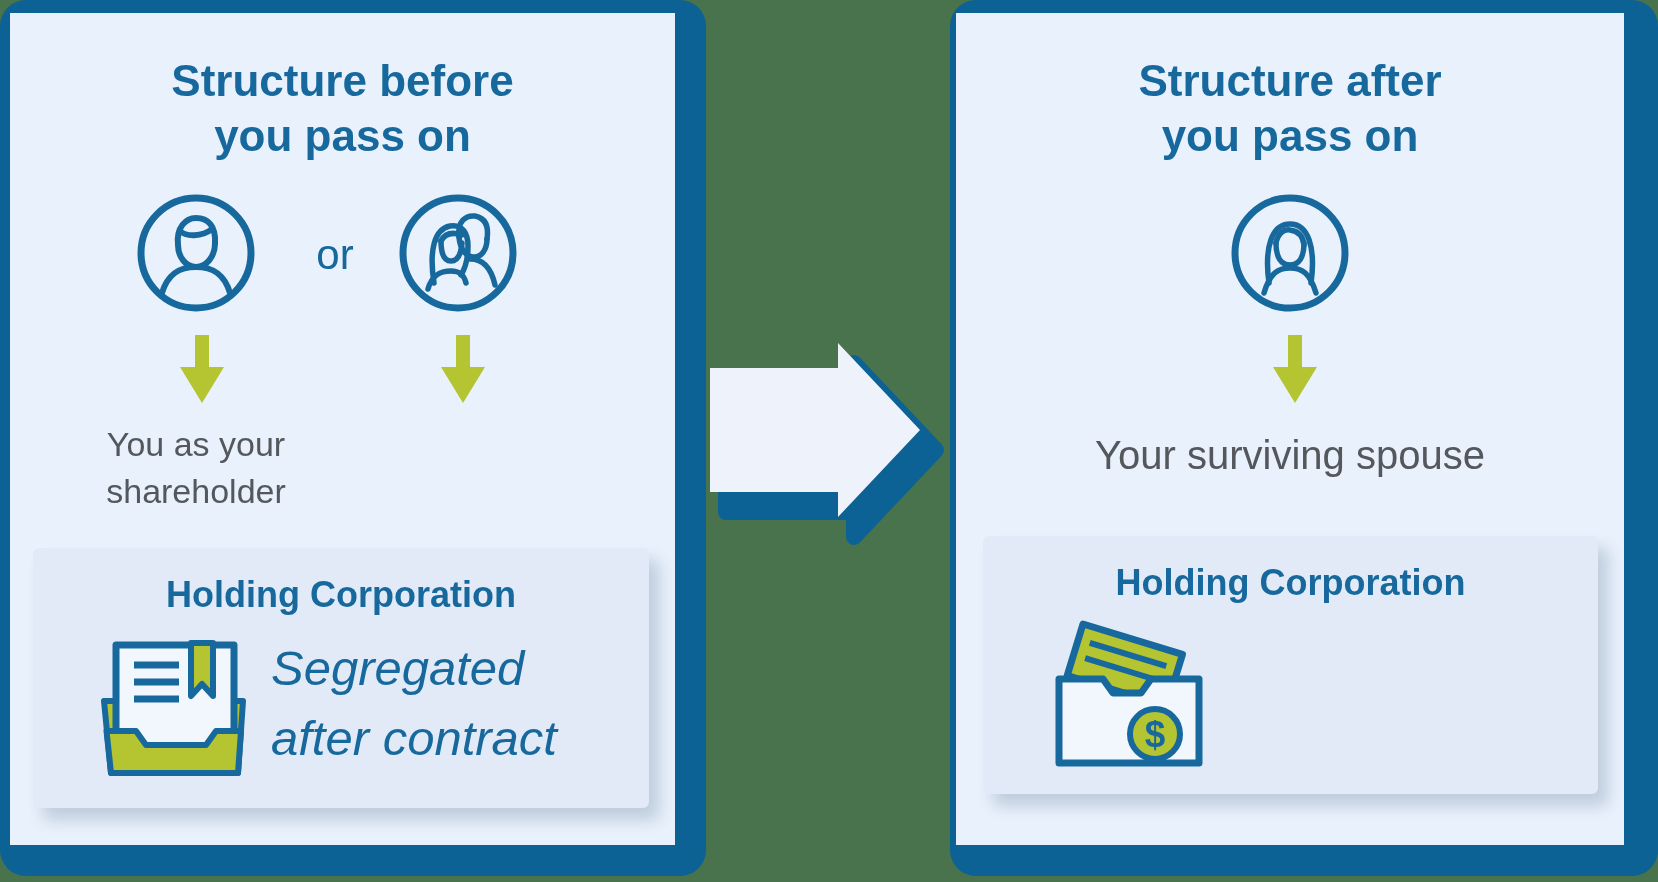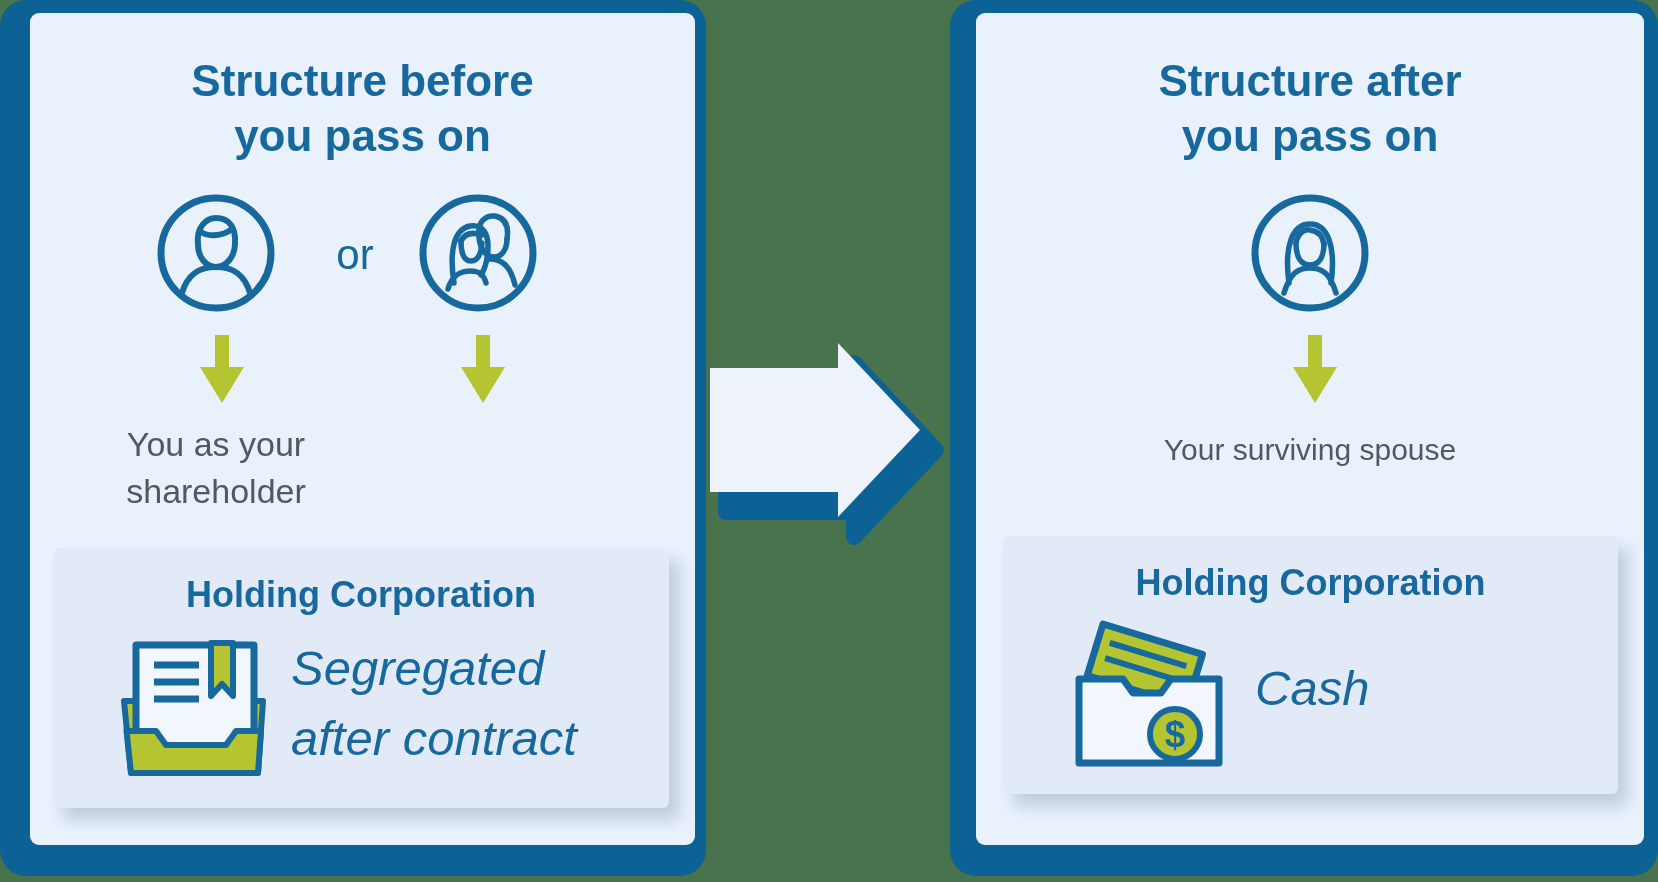--- a/index.html
+++ b/index.html
@@ -13,37 +13,37 @@
     --arrow-fill:#edf2fb;
   }
   *{margin:0;padding:0;box-sizing:border-box;}
   html,body{width:1658px;height:882px;}
   body{font-family:"Liberation Sans",sans-serif;background:var(--bg-green);}
   .stage{position:relative;width:1658px;height:882px;background:var(--bg-green);overflow:hidden;}
 
   .panel{position:absolute;top:0;height:876px;background:var(--border-blue);border-radius:26px;}
   .panel-left{left:0;width:706px;}
   .panel-right{left:950px;width:708px;}
-  .panel-inner{position:absolute;background:var(--panel-bg);border-radius:9px;margin-left:20px;}
+  .panel-inner{position:absolute;background:var(--panel-bg);border-radius:0;}
   .panel-left .panel-inner{left:10px;top:13px;width:665px;height:832px;}
   .panel-right .panel-inner{left:6px;top:13px;width:668px;height:832px;}
 
   .panel-title{position:absolute;top:40px;left:0;width:100%;text-align:center;
     font-size:44px;font-weight:700;line-height:1.25;color:var(--heading-blue);}
 
   .circle-icon{position:absolute;width:120px;height:120px;}
   .or-label{position:absolute;left:275px;top:218px;width:100px;text-align:center;
     font-size:42px;color:var(--heading-blue);}
 
   .down-arrow{position:absolute;width:44px;height:68px;}
 
   .option-label{position:absolute;top:408px;text-align:center;
     font-size:34px;line-height:1.38;color:var(--text-gray);}
   .beneficiary-label{position:absolute;top:420px;left:84px;width:500px;text-align:center;
-    font-size:30px;color:var(--text-gray);}
+    font-size:40px;color:var(--text-gray);}
 
   .holding-box{position:absolute;background:var(--box-bg);border-radius:6px;
     box-shadow:10px 12px 16px rgba(25,60,95,0.20);}
   .panel-left  .holding-box{left:23px;top:535px;width:616px;height:260px;}
   .panel-right .holding-box{left:27px;top:523px;width:615px;height:258px;}
   .box-title{position:absolute;top:26px;left:0;width:100%;text-align:center;
     font-size:36px;font-weight:700;color:var(--heading-blue);}
   .asset-text{position:absolute;font-size:49px;font-style:italic;line-height:1.42;
     color:var(--heading-blue);}
   .tray-icon{position:absolute;left:62px;top:86px;width:160px;height:150px;}
@@ -167,19 +167,18 @@
             <line x1="12" y1="16" x2="92" y2="16" stroke="var(--heading-blue)" stroke-width="6"></line>
             <line x1="12" y1="32" x2="92" y2="32" stroke="var(--heading-blue)" stroke-width="6"></line>
           </g>
 
           <path d="M6,67 L50,67 L60,81 L88,81 L98,67 L146,67 L146,151 L6,151 Z" fill="#f2f6fd" stroke="var(--heading-blue)" stroke-width="7" stroke-linejoin="round"></path>
 
           <circle cx="102" cy="122" r="25" fill="var(--accent-green)" stroke="var(--heading-blue)" stroke-width="6"></circle>
           <text x="102" y="135" text-anchor="middle" font-size="37" font-weight="bold" fill="var(--heading-blue)" font-family="Liberation Sans, sans-serif">$</text>
         </svg>
 
-        <div class="asset-text cash-text">Cash</div>
       </div>
 
     </div>
   </div>
 
 </div>
 
 </body></html>

